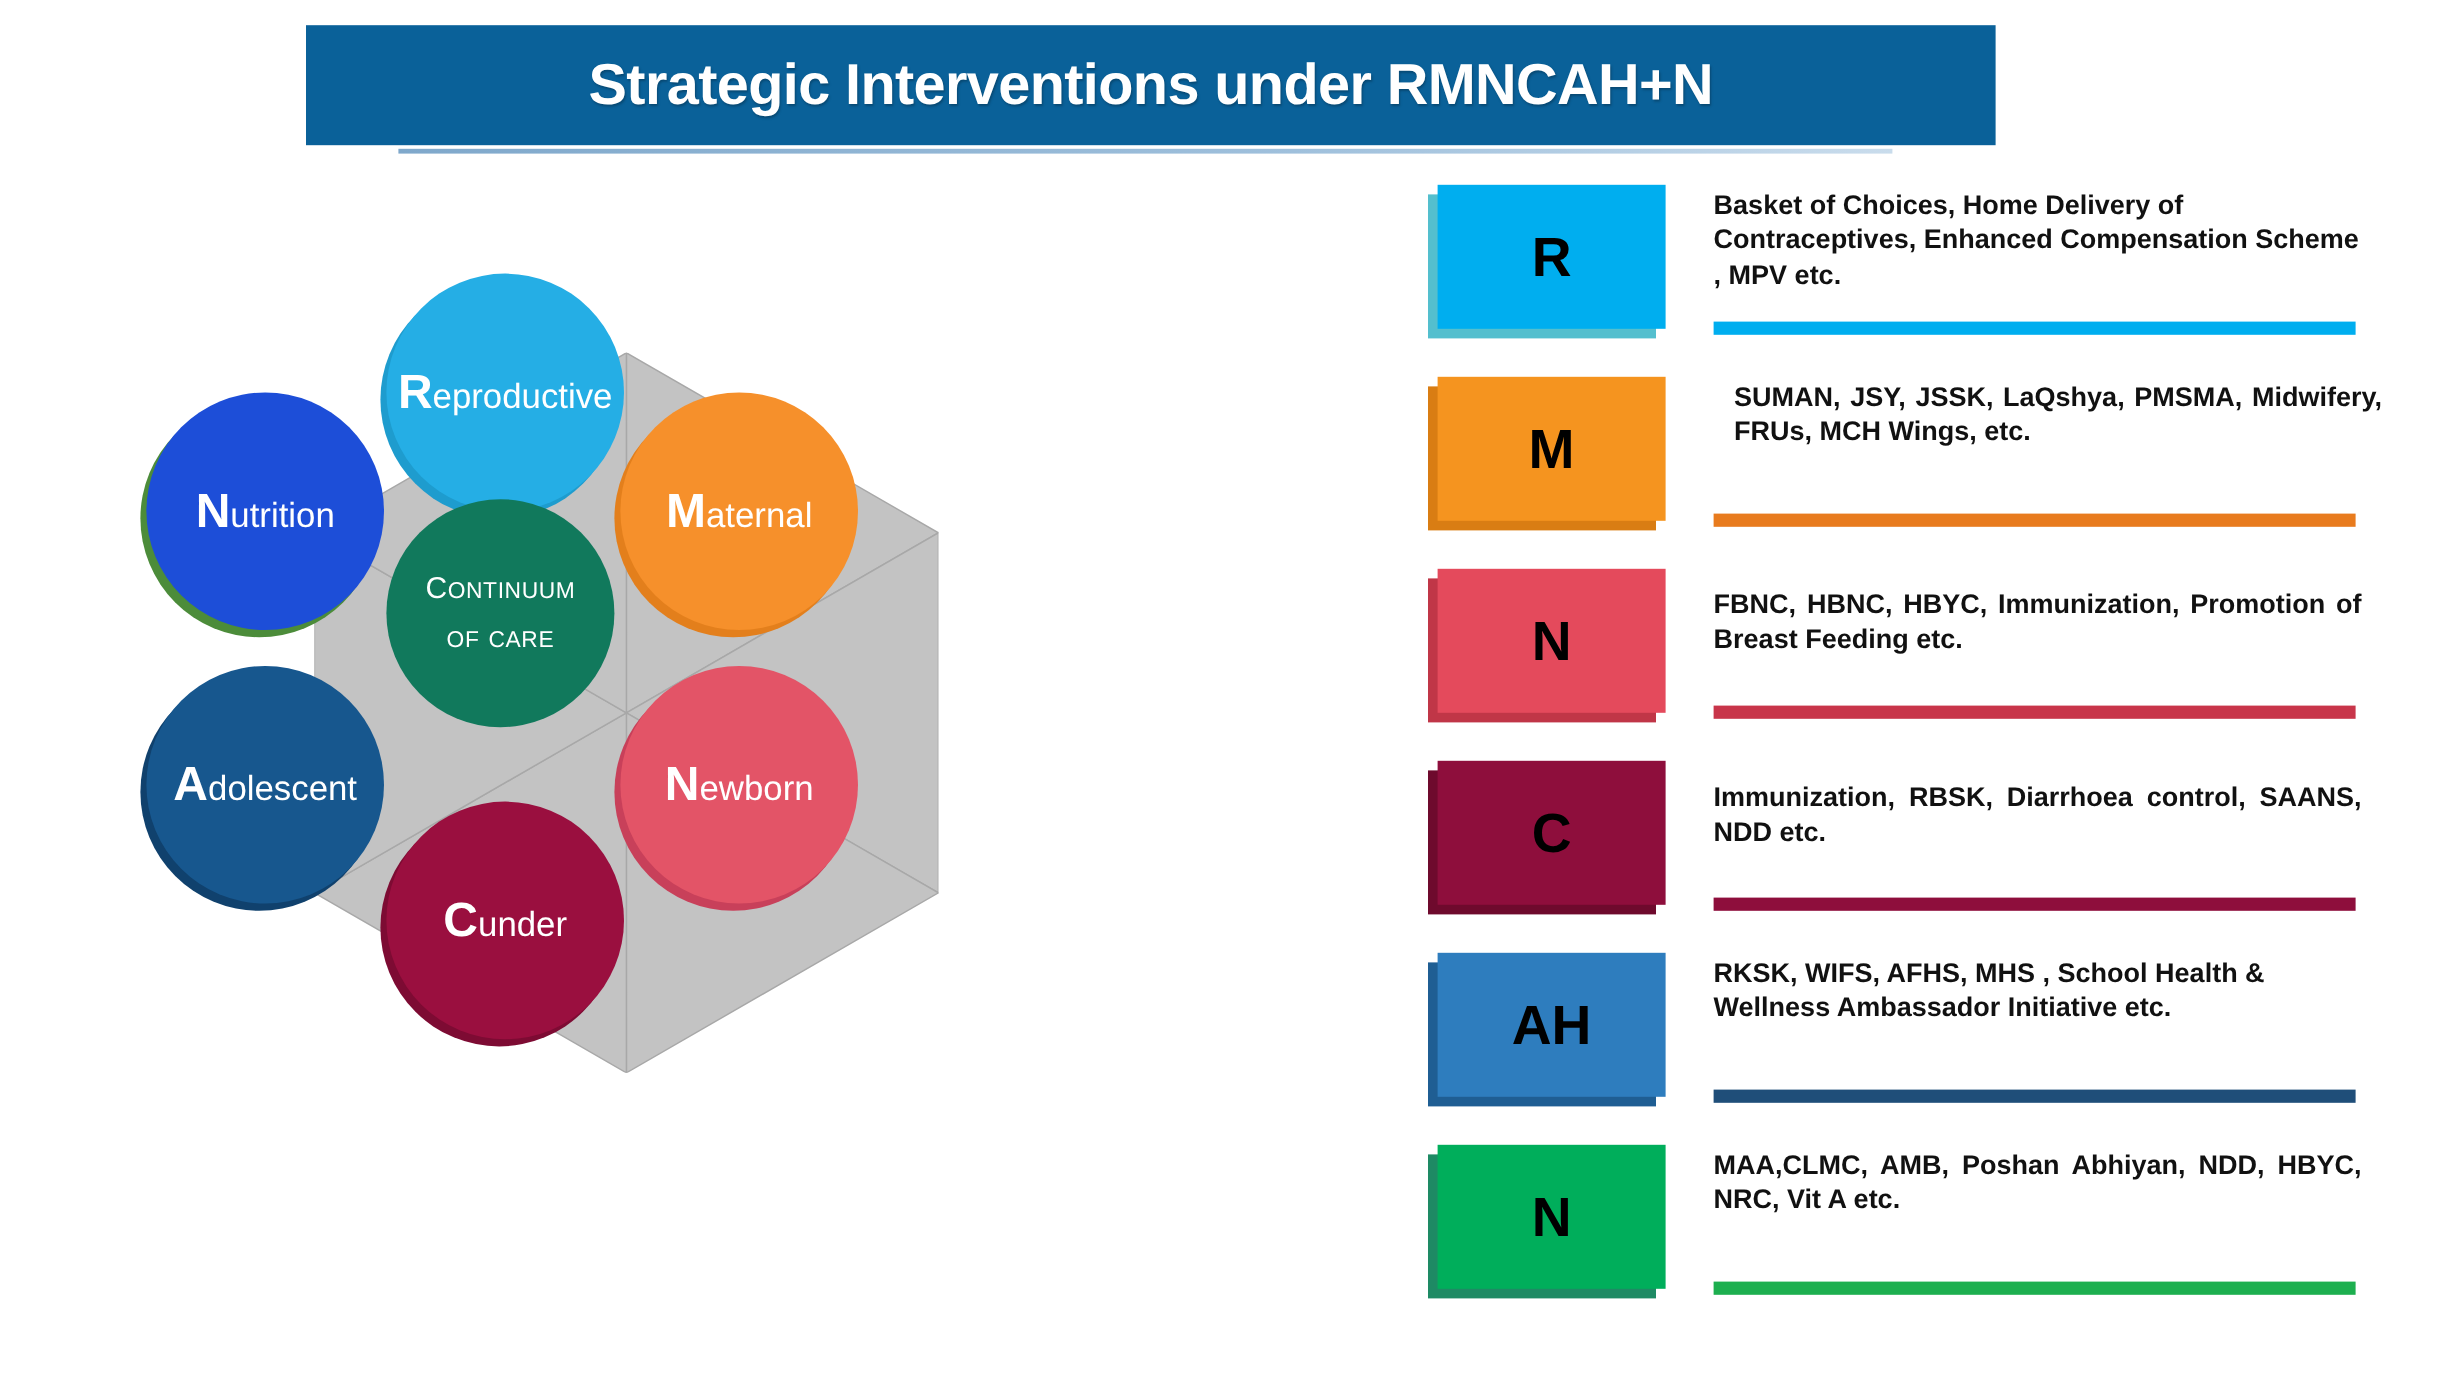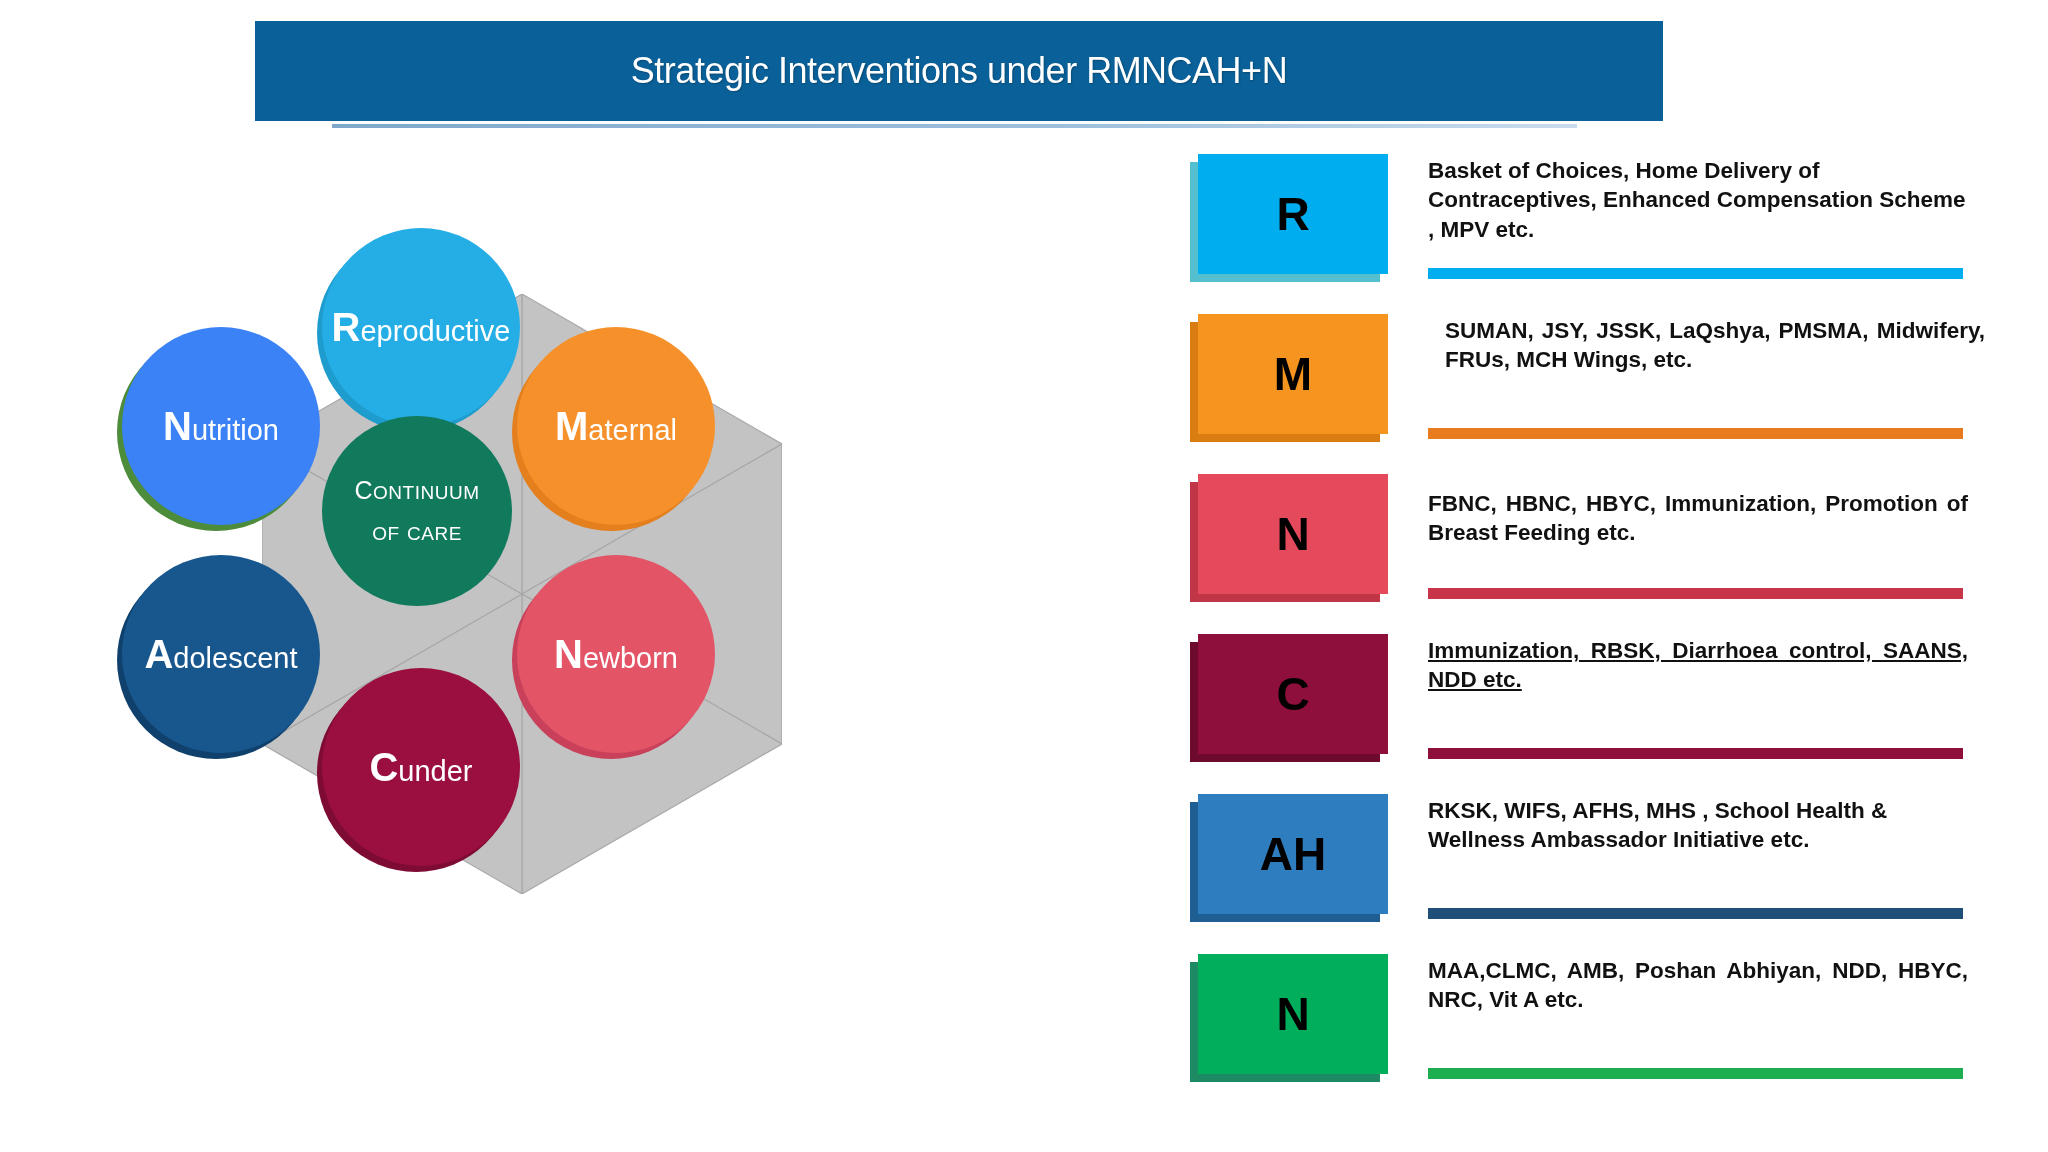--- a/index.html
+++ b/index.html
@@ -23,22 +23,22 @@
     width: 1408px;
     height: 100px;
     background: #0A6199;
     box-sizing: border-box;
     display: flex;
     align-items: center;
     justify-content: center;
   }
   #title-text {
     color: #FFFFFF;
-    font-size: 36px;
-    font-weight: normal;
+    font-size: 48px;
+    font-weight: bold;
     letter-spacing: -0.5px;
     white-space: nowrap;
     text-shadow: 1px 1px 2px rgba(0,0,0,0.25);
   }
   #title-underline {
     position: absolute;
     left: 332px;
     top: 124px;
     width: 1245px;
     height: 4px;
@@ -103,21 +103,21 @@
     background: #9A0F3F;
     box-shadow: -5px 6px 0 0 #7D0B33;
   }
   #node-adolescent {
     left: 12px; top: 385px; width: 198px; height: 198px;
     background: #17578E;
     box-shadow: -5px 6px 0 0 #10416D;
   }
   #node-nutrition {
     left: 12px; top: 157px; width: 198px; height: 198px;
-    background: #3b82f6;
+    background: #1d4ed8;
     box-shadow: -5px 6px 0 0 #4C8C3A;
   }
   #node-center {
     left: 212px; top: 246px; width: 190px; height: 190px;
     background: #11795C;
     flex-direction: column;
     gap: 16px;
   }
   #node-center .c-line1 {
     font-size: 25px;
@@ -251,21 +251,21 @@
       <div class="row-badge" style="background: rgb(228, 74, 92); box-shadow: rgb(192, 54, 71) -8px 8px 0px 0px;">
         <span class="badge-letter">N</span>
       </div>
       <div class="row-text" style="text-align: justify; top: 6px; margin-top: 13px;">FBNC, HBNC, HBYC, Immunization, Promotion of Breast Feeding etc.</div>
       <div class="row-accent" style="background: rgb(200, 53, 74); top: 118px;"></div>
     </div>
     <div class="row" style="top: 480px;">
       <div class="row-badge" style="background: rgb(142, 14, 60); box-shadow: rgb(110, 10, 45) -8px 8px 0px 0px;">
         <span class="badge-letter">C</span>
       </div>
-      <div class="row-text" style="text-align: justify; top: 6px; text-decoration: underline;">Immunization, RBSK, Diarrhoea control, SAANS, NDD etc.</div>
+      <div class="row-text" style="text-align: justify; top: 20px;">Immunization, RBSK, Diarrhoea control, SAANS, NDD etc.</div>
       <div class="row-accent" style="background: rgb(142, 14, 60); top: 118px;"></div>
     </div>
     <div class="row" style="top: 640px;">
       <div class="row-badge" style="background: rgb(46, 125, 190); box-shadow: rgb(31, 94, 147) -8px 8px 0px 0px;">
         <span class="badge-letter">AH</span>
       </div>
       <div class="row-text" style="text-align: left; top: 6px;">RKSK, WIFS, AFHS, MHS , School Health &amp; Wellness Ambassador Initiative etc.</div>
       <div class="row-accent" style="background: rgb(31, 78, 121); top: 118px;"></div>
     </div>
     <div class="row" style="top: 800px;">

